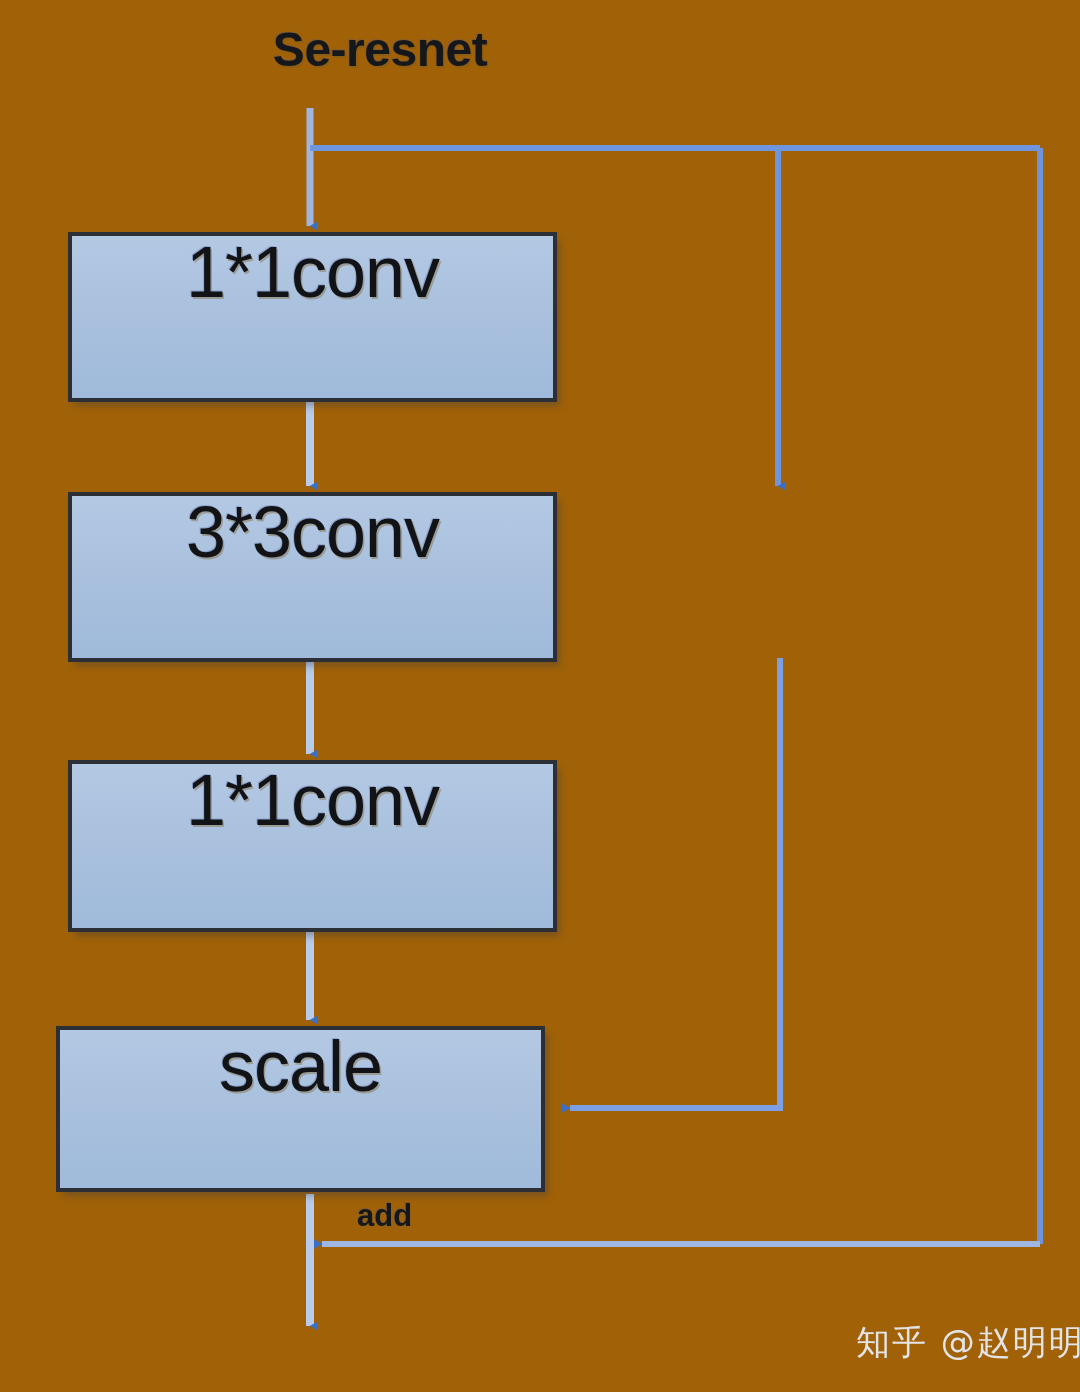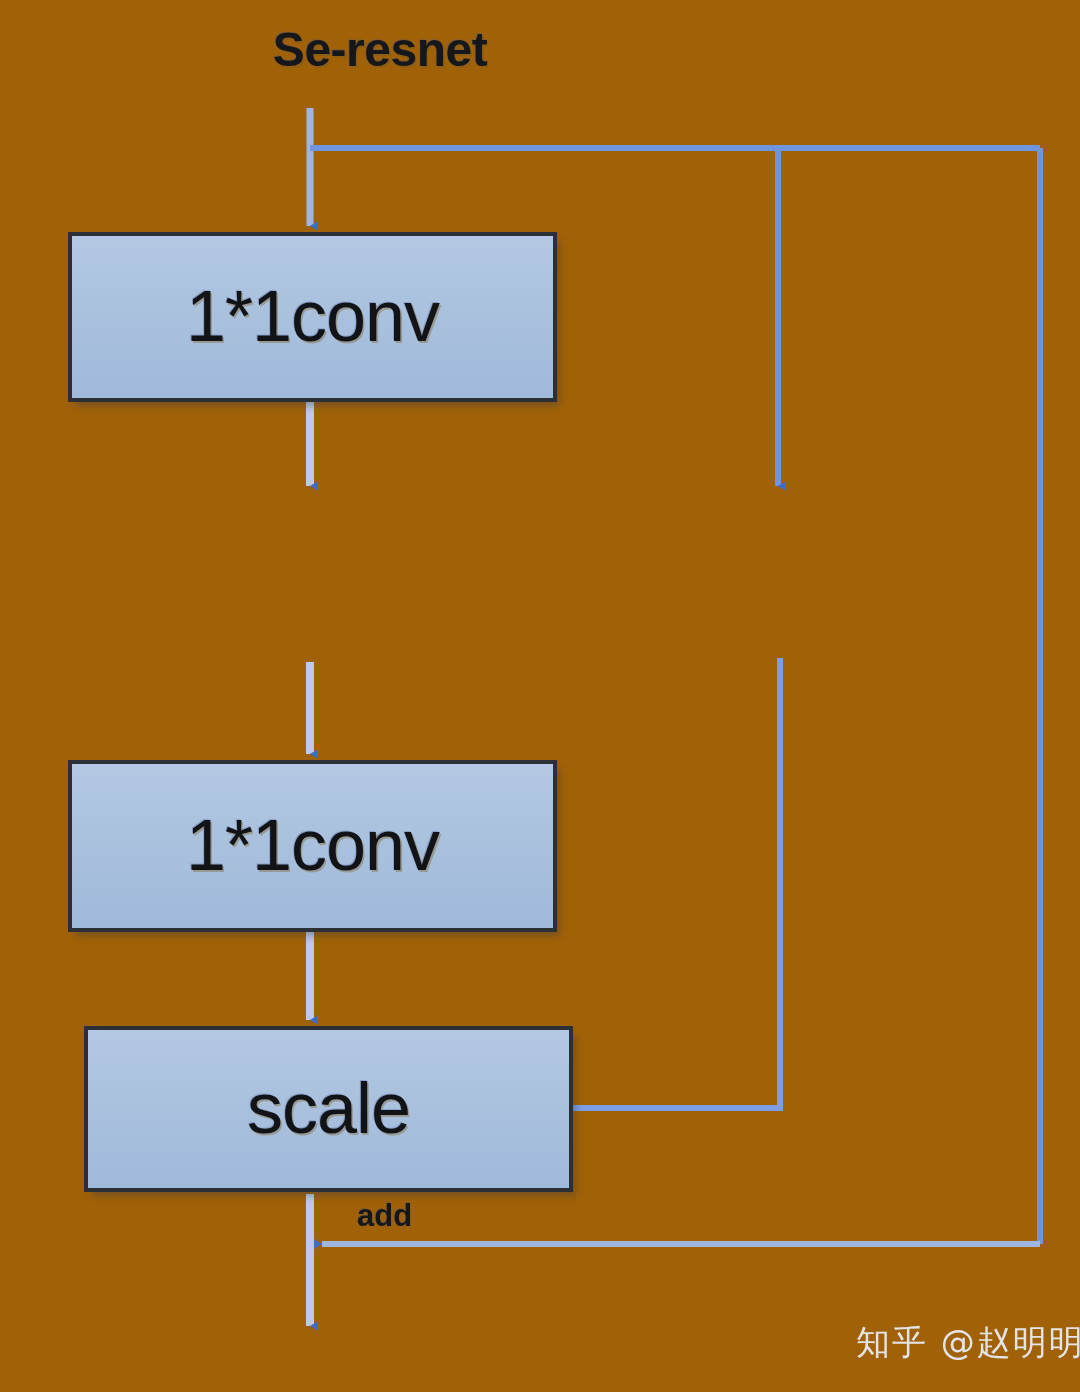--- a/index.html
+++ b/index.html
@@ -39,21 +39,20 @@
                  -1px -1px 0 rgba(60, 80, 160, 0.30);
     white-space: nowrap;
   }
   .node {
     position: absolute;
     box-sizing: border-box;
     background: linear-gradient(180deg, #b3c8e3 0%, #a8c0dd 55%, #a0badb 100%);
     border: 4px solid #2c2f36;
     box-shadow: 5px 6px 7px -2px rgba(60, 60, 70, 0.40);
     display: flex;
-    align-items: center;
     justify-content: center;
     text-align: center;
     color: #121317;
     font-weight: normal;
   }
   .node-label {
     line-height: 1.02;
     text-shadow: 1.6px 1.6px 0 rgba(130, 98, 40, 0.40),
                  -1px -1px 0 rgba(50, 70, 150, 0.26);
   }
@@ -139,26 +138,29 @@
 
     <g>
       <path d="M310,1194 L310,1326" stroke="#b9cbea" stroke-width="8" fill="none" marker-end="url(#arrowDown)"></path>
     </g>
   </svg>
 
   <div class="node conv" style="left:68px; top:232px; width:489px; height:170px;">
     <span class="node-label">1*1conv</span>
   </div>
 
+  <div class="node conv" style="left:68px; top:492px; width:489px; height:170px;">
+    <span class="node-label">3*3conv</span>
+  </div>
 
   <div class="node conv" style="left:68px; top:760px; width:489px; height:172px;">
     <span class="node-label">1*1conv</span>
   </div>
 
-  <div class="node conv" style="left:84px; top:1026px; width:489px; height:166px;">
+  <div class="node conv" style="left:56px; top:1026px; width:489px; height:166px;">
     <span class="node-label">scale</span>
   </div>
 
 
   <div class="edge-label" style="left:357px; top:1198px;">add</div>
 
   <div class="watermark" style="left:856px; top:1320px;">知乎 @赵明明</div>
 
 </div>
 

